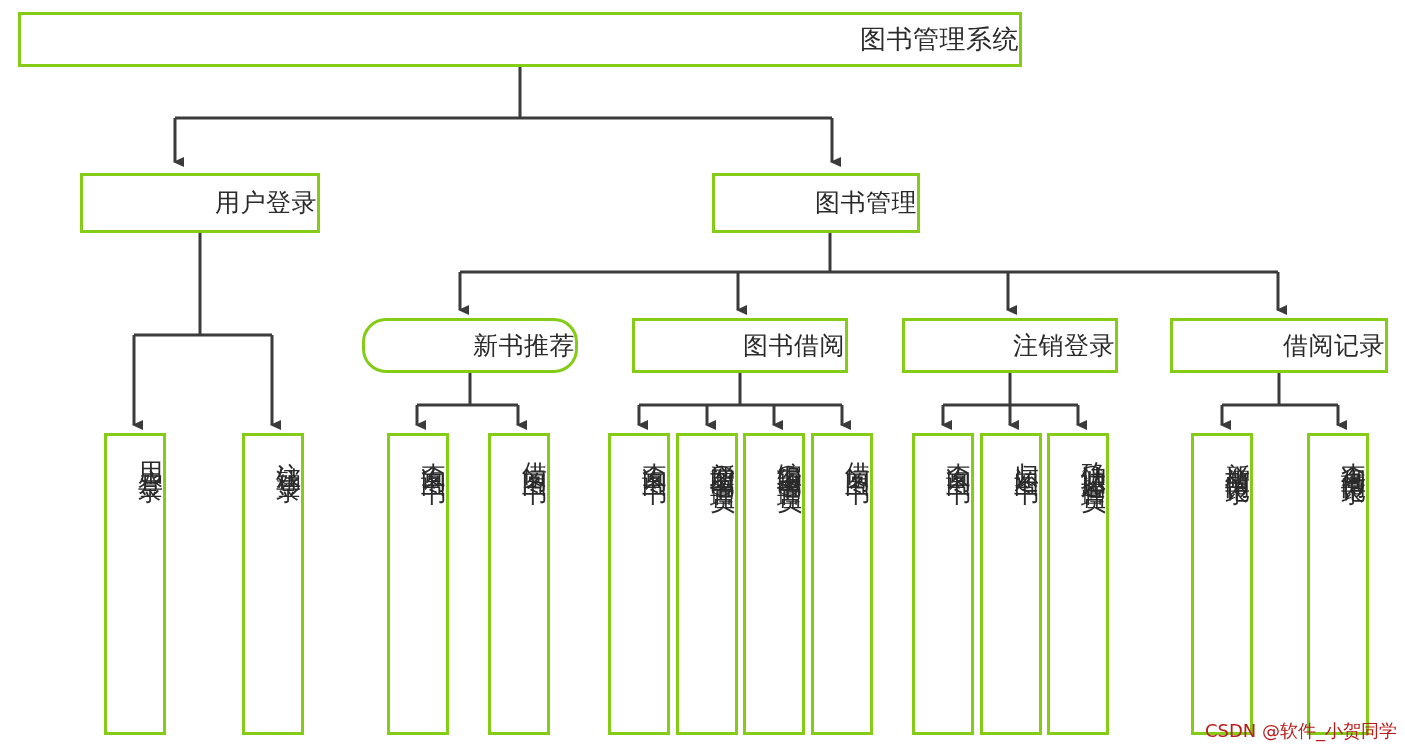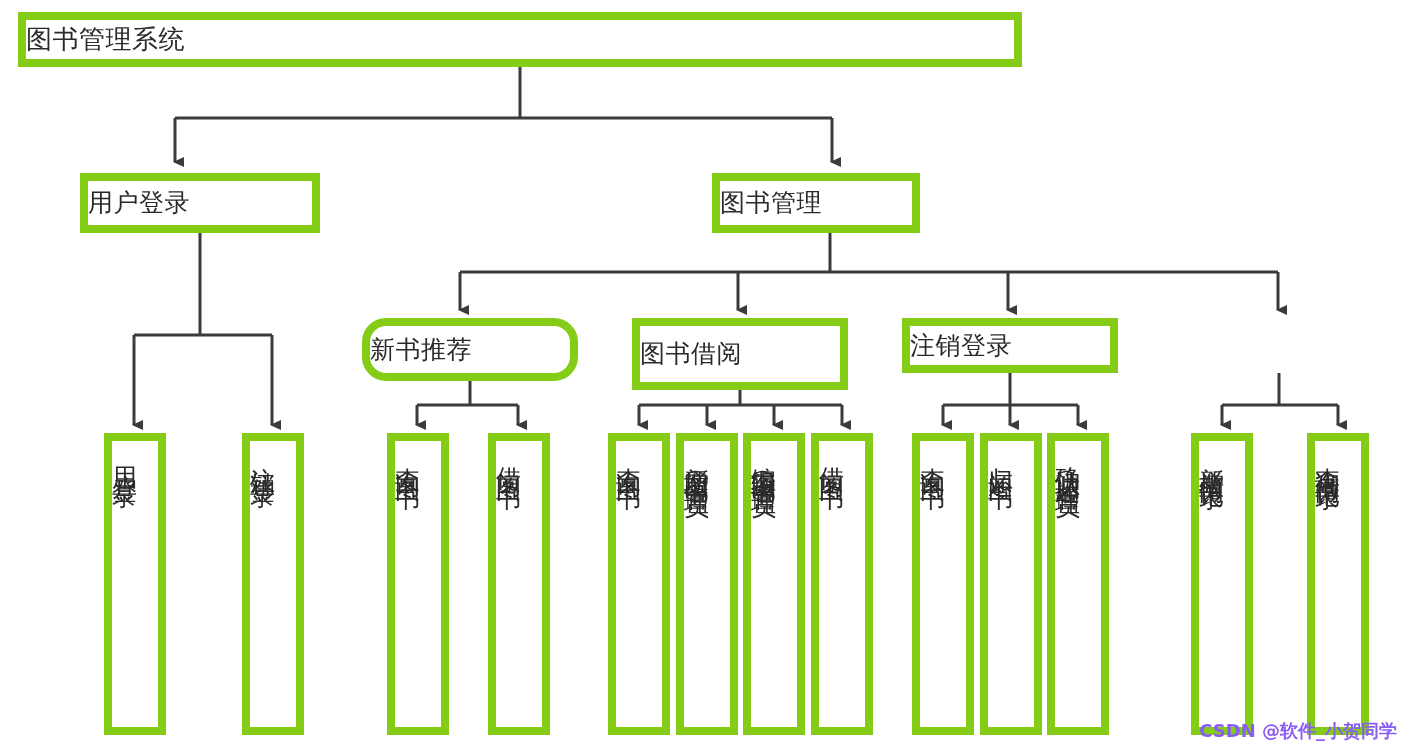--- a/index.html
+++ b/index.html
@@ -20,24 +20,24 @@
     left: 0;
     top: 0;
     width: 1405px;
     height: 747px;
     pointer-events: none;
   }
   .node {
     position: absolute;
     box-sizing: border-box;
     background: #ffffff;
-    border: 8px solid #84cc16;
+    border: 3px solid #84cc16;
     display: flex;
     align-items: center;
-    justify-content: flex-start;
+    justify-content: flex-end;
     overflow: hidden;
   }
   .node-label {
     color: #2a2a2a;
     line-height: 1.12;
     text-align: center;
     white-space: nowrap;
   }
   
   .node.h .node-label {
@@ -61,24 +61,23 @@
     white-space: nowrap;
   }
   .node.v.tall .node-label {
     letter-spacing: 4px;
   }
   #watermark {
     position: absolute;
     right: 8px;
     bottom: 4px;
     font-size: 18px;
-    color: #8b5cf6;
+    color: #b91c1c;
     white-space: nowrap;
     font-family: "DejaVu Sans", "Liberation Sans", sans-serif;
-    font-weight: bold;
   }
 </style>
 </head>
 <body>
 
 <div id="canvas">
 
   <svg id="connectors" viewBox="0 0 1405 747">
     <defs>
       <marker id="arrow" markerWidth="12" markerHeight="12" refX="5" refY="9" orient="auto" markerUnits="userSpaceOnUse">
@@ -133,29 +132,32 @@
     <span class="node-label">图书管理系统</span>
   </div>
 
   <div class="node h" style="left:80px; top:173px; width:240px; height:60px;">
     <span class="node-label">用户登录</span>
   </div>
   <div class="node h" style="left:712px; top:173px; width:208px; height:60px;">
     <span class="node-label">图书管理</span>
   </div>
 
-  <div class="node h" style="left:362px; top:318px; width:216px; height:63px;border-radius:24px;">
+  <div class="node h" style="left:362px; top:318px; width:216px; height:55px;border-radius:24px;">
     <span class="node-label">新书推荐</span>
   </div>
-  <div class="node h" style="left:632px; top:318px; width:216px; height:72px;">
+  <div class="node h" style="left:632px; top:318px; width:216px; height:55px;">
     <span class="node-label">图书借阅</span>
   </div>
   <div class="node h" style="left:902px; top:318px; width:216px; height:55px;">
     <span class="node-label">注销登录</span>
   </div>
+  <div class="node h" style="left:1170px; top:318px; width:218px; height:55px;">
+    <span class="node-label">借阅记录</span>
+  </div>
 
   <div class="node v" style="left:104px; top:433px; width:62px; height:302px;">
     <span class="node-label">用户登录</span>
   </div>
   <div class="node v" style="left:242px; top:433px; width:62px; height:302px;">
     <span class="node-label">注销登录</span>
   </div>
 
   <div class="node v" style="left:387px; top:433px; width:62px; height:302px;">
     <span class="node-label">查询图书</span>

